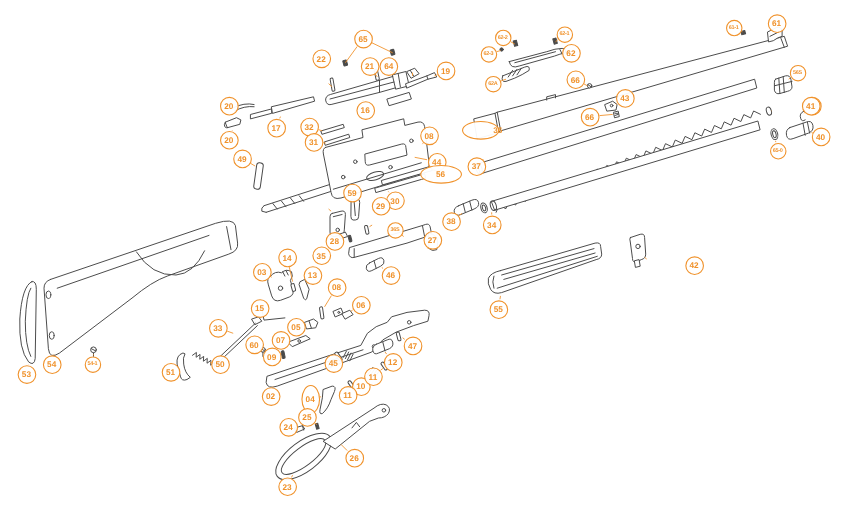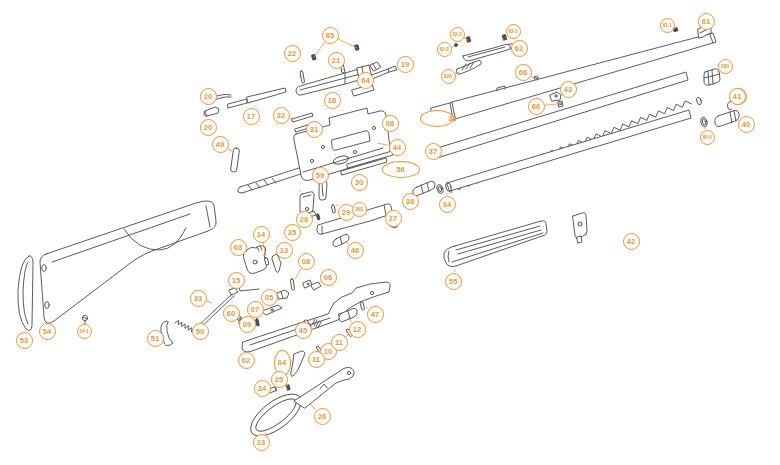--- a/index.html
+++ b/index.html
@@ -268,36 +268,36 @@
         <line x1="705.3" y1="129.2" x2="705" y2="128"></line>
         <line x1="587.9" y1="235.5" x2="586" y2="234"></line>
         <line x1="454.5" y1="272.1" x2="455" y2="269"></line>
       </g>
   </svg>
 
   <div id="callout-layer">
       <div class="callout lg" style="left: 321.5px; top: 26.5px; height: 17px; width: 17px;">65</div>
       <div class="callout lg" style="left: 283.5px; top: 45px; height: 17px; width: 17px;">22</div>
       <div class="callout lg" style="left: 327.5px; top: 51.5px; height: 17px; width: 17px;">21</div>
-      <div class="callout lg" style="left: 357px; top: 51.5px; height: 17px; width: 17px; margin-top: 20px;">64</div>
+      <div class="callout lg" style="left: 345px; top: 51.5px; height: 17px; width: 17px;">64</div>
       <div class="callout lg" style="left: 396.5px; top: 55.5px; height: 17px; width: 17px;">19</div>
       <div class="callout lg" style="left: 323.5px; top: 91.5px; height: 17px; width: 17px;">16</div>
       <div class="callout lg" style="left: 199.5px; top: 87.5px; height: 17px; width: 17px;">20</div>
       <div class="callout lg" style="left: 242.5px; top: 107.5px; height: 17px; width: 17px;">17</div>
       <div class="callout lg" style="left: 199.5px; top: 118.5px; height: 17px; width: 17px;">20</div>
       <div class="callout lg" style="left: 272.5px; top: 106.5px; height: 17px; width: 17px;">32</div>
-      <div class="callout lg" style="left: 276.5px; top: 120.5px; height: 17px; width: 17px; margin-left: 29px;">31</div>
+      <div class="callout lg" style="left: 276.5px; top: 120.5px; height: 17px; width: 17px;">31</div>
       <div class="callout lg" style="left: 381.5px; top: 114.5px; height: 17px; width: 17px;">08</div>
       <div class="callout lg" style="left: 211.5px; top: 135.5px; height: 17px; width: 17px;">49</div>
       <div class="callout lg" style="left: 388.5px; top: 138.5px; height: 17px; width: 17px;">44</div>
-      <div class="callout lg" style="left: 381.5px; top: 161px; height: 17px; width: 38px;">56</div>
+      <div class="callout lg" style="left: 381.5px; top: 150px; height: 17px; width: 38px;">56</div>
       <div class="callout lg" style="left: 311.5px; top: 166.5px; height: 17px; width: 17px;">59</div>
       <div class="callout lg" style="left: 350.5px; top: 173.5px; height: 17px; width: 17px;">30</div>
       <div class="callout lg" style="left: 283.5px; top: 175.5px; height: 17px; width: 17px; margin-top: 48px;">35</div>
-      <div class="callout lg" style="left: 337.5px; top: 204px; height: 17px; width: 17px;">29</div>
+      <div class="callout lg" style="left: 337.5px; top: 179px; height: 17px; width: 17px;">29</div>
       <div class="callout sm" style="left: 351.5px; top: 201.5px; height: 15px; width: 15px;">36S</div>
       <div class="callout lg" style="left: 295.5px; top: 210.5px; height: 17px; width: 17px;">28</div>
       <div class="callout lg" style="left: 384.5px; top: 209.5px; height: 17px; width: 17px;">27</div>
       <div class="callout lg" style="left: 401.5px; top: 192.5px; height: 17px; width: 17px;">38</div>
       <div class="callout lg" style="left: 438.5px; top: 195.5px; height: 17px; width: 17px;">34</div>
       <div class="callout lg" style="left: 419.5px; top: 109.5px; height: 17px; width: 32px; padding-left: 32px;">36</div>
       <div class="callout lg" style="left: 424.5px; top: 142.5px; height: 17px; width: 17px;">37</div>
       <div class="callout lg" style="left: 346.5px; top: 241.5px; height: 17px; width: 17px;">46</div>
       <div class="callout lg" style="left: 252.5px; top: 225.5px; height: 17px; width: 17px;">14</div>
       <div class="callout lg" style="left: 229.5px; top: 238.5px; height: 17px; width: 17px;">03</div>

